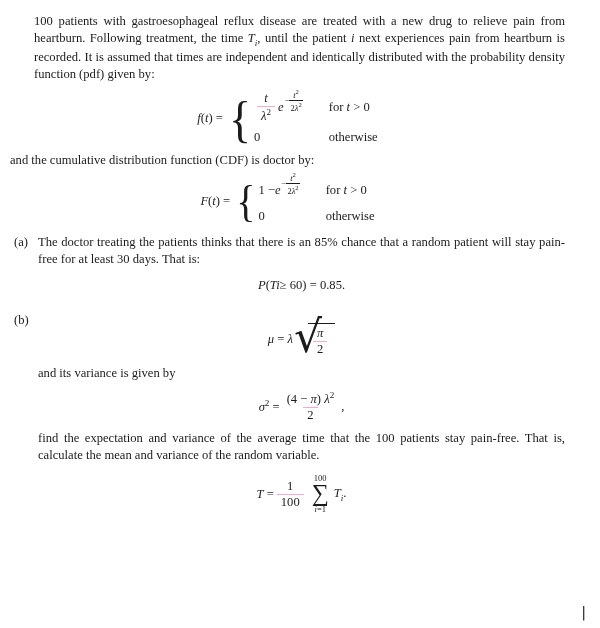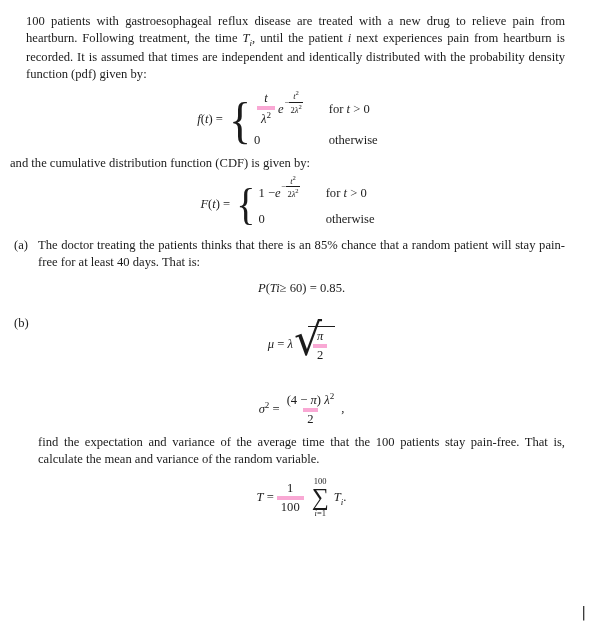--- a/index.html
+++ b/index.html
@@ -13,32 +13,32 @@
     position: relative;
     width: 600px; height: 628px;
     padding: 13px 35px 6px 10px;
     font-family: "Liberation Serif", "DejaVu Serif", serif;
     font-size: 12.6px;
     line-height: 1.36;
     color: #1b1b1b;
   }
   p { margin: 0; }
   .para { text-align: justify; }
-  .indent { margin-left: 16px; }
+  .indent { margin-left: 24px; }
   i { font-style: italic; }
   sup { font-size: 0.72em; }
   sub { font-size: 0.72em; }
 
   .display { text-align: center; }
   .math { display: inline-flex; align-items: center; white-space: nowrap; }
 
   .d-pdf  { margin: 8px 0 6px; }
   .d-cdf  { margin: 9px 0 8px; }
   .d-prob { margin: 9px 0 8px; }
-  .d-mean { margin: 11px 0 28px; }
+  .d-mean { margin: 11px 0 8px; }
   .d-var  { margin: 8px 0 7px; }
   .d-avg  { margin: 9px 0 0; }
   .item { display: flex; margin-top: 9px; }
   .item-label { flex: 0 0 28px; padding-left: 4px; }
   .item-body { flex: 1; min-width: 0; }
   .p-gap { margin-top: 8px; }
 
   .brace {
     display: inline-block;
     font-size: 46px; line-height: 0.85;
@@ -54,21 +54,21 @@
     column-gap: 26px; row-gap: 4px;
     justify-items: start; align-items: center;
     text-align: left;
   }
 
   .frac {
     display: inline-flex; flex-direction: column; align-items: center;
     text-align: center; margin: 0 3px; line-height: 1.2;
   }
   .frac .fnum, .frac .fden { padding: 0 4px; }
-  .frac .fden { border-top: 4px solid #f9a8d4; }
+  .frac .fden { border-top: 1px solid #f9a8d4; }
 
   .exp {
     display: inline-flex; align-items: center;
     font-size: 8.5px; line-height: 1.15;
     position: relative; top: -7px; margin-left: 1px;
   }
   .exp .efcol { display: inline-flex; flex-direction: column; align-items: center; }
   .exp .efden { border-top: 1px solid #1b1b1b; padding: 0 1px; }
   .exp sup { font-size: 0.78em; }
 
@@ -120,21 +120,21 @@
             </span>
           </span>
         </span>
         <span>for <i>t</i> &gt; 0</span>
         <span>0</span>
         <span>otherwise</span>
       </span>
     </span>
   </div>
 
-  <p class="para">and the cumulative distribution function (CDF) is given by:</p>
+  <p class="para">and the cumulative distribution function (CDF) is doctor by:</p>
 
   <div class="display d-cdf">
     <span class="math">
       <span><i>F</i>(<i>t</i>) =</span>
       <span class="brace small">{</span>
       <span class="case-grid">
         <span class="math">
           <span>1 − </span>
           <i>e</i>
           <span class="exp">
@@ -149,21 +149,21 @@
         <span>0</span>
         <span>otherwise</span>
       </span>
     </span>
   </div>
 
 
   <div class="item">
     <span class="item-label">(a)</span>
     <div class="item-body">
-      <p class="para">The doctor treating the patients thinks that there is an 85% chance that a random patient will stay pain-free for at least 40 days. That is:</p>
+      <p class="para">The doctor treating the patients thinks that there is an 85% chance that a random patient will stay pain-free for at least 30 days. That is:</p>
       <div class="display d-prob">
         <span class="math"><i>P</i>(<i>Ti</i> ≥ 60) = 0.85.</span>
       </div>
     </div>
   </div>
 
   <div class="item">
     <span class="item-label">(b)</span>
     <div class="item-body">
 
@@ -173,20 +173,21 @@
           <span class="sqrt">
             <span class="rad">√</span>
             <span class="frac">
               <span class="fnum"><i>π</i></span>
               <span class="fden">2</span>
             </span>
           </span>
         </span>
       </div>
 
+      <p class="para">and its variance is given by</p>
 
       <div class="display d-var">
         <span class="math">
           <span><i>σ</i><sup>2</sup> =</span>
           <span class="frac">
             <span class="fnum">(4 − <i>π</i>) <i>λ</i><sup>2</sup></span>
             <span class="fden">2</span>
           </span>
           <span>,</span>
         </span>

